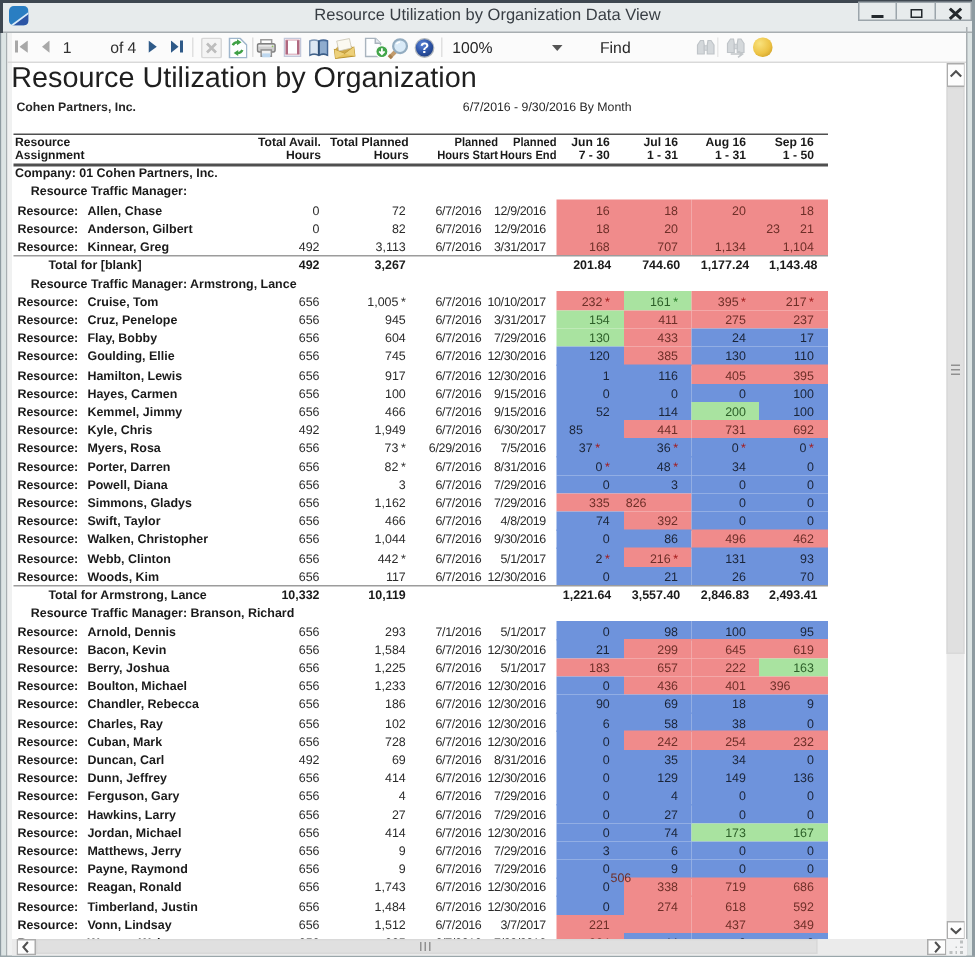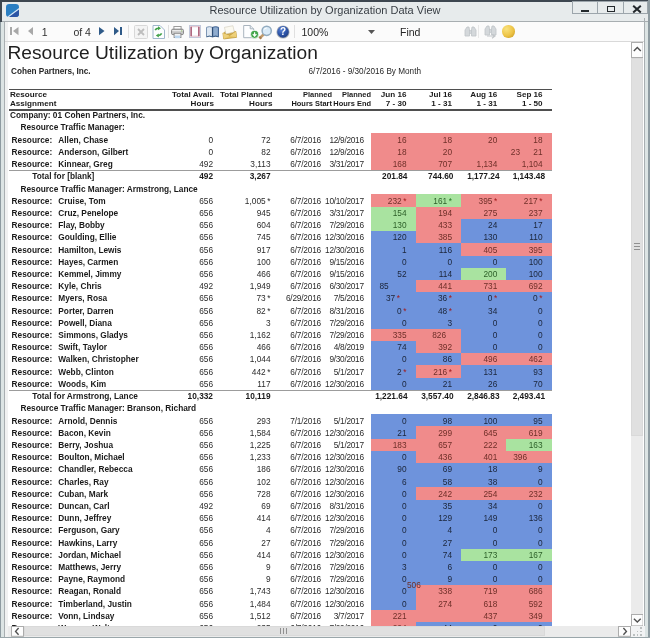--- a/index.html
+++ b/index.html
@@ -244,21 +244,21 @@
 <div style="position:absolute;left:415.60px;top:206.66px;width:45.40px;height:12.56px;background:#F08B8B;"></div>
 <div style="position:absolute;left:461.00px;top:206.66px;width:45.40px;height:12.56px;background:#F08B8B;"></div>
 <div style="position:absolute;left:506.40px;top:206.66px;width:45.60px;height:12.56px;background:#F08B8B;"></div>
 <div style="position:absolute;top:208.96px;font-size:8.3px;line-height:8.3px;white-space:pre;left:11.60px;font-weight:bold;color:#1A1A1A;">Resource:</div>
 <div style="position:absolute;top:208.96px;font-size:8.3px;line-height:8.3px;white-space:pre;left:58.30px;font-weight:bold;color:#1A1A1A;">Cruz, Penelope</div>
 <div style="position:absolute;top:208.96px;font-size:8.3px;line-height:8.3px;white-space:pre;left:153.00px;width:60px;text-align:right;color:#2B2B2B;">656</div>
 <div style="position:absolute;top:208.96px;font-size:8.3px;line-height:8.3px;white-space:pre;left:210.50px;width:60px;text-align:right;color:#2B2B2B;">945</div>
 <div style="position:absolute;top:208.96px;font-size:8.3px;line-height:8.3px;white-space:pre;left:261.00px;width:60px;text-align:right;color:#2B2B2B;letter-spacing:-0.2px;">6/7/2016</div>
 <div style="position:absolute;top:208.96px;font-size:8.3px;line-height:8.3px;white-space:pre;left:303.80px;width:60px;text-align:right;color:#2B2B2B;letter-spacing:-0.28px;">3/31/2017</div>
 <div style="position:absolute;top:208.96px;font-size:8.3px;line-height:8.3px;white-space:pre;left:361.50px;width:45px;text-align:right;color:#2C5F28;">154</div>
-<div style="position:absolute;top:208.96px;font-size:8.3px;line-height:8.3px;white-space:pre;left:407.00px;width:45px;text-align:right;color:#6E2F28;">194</div>
+<div style="position:absolute;top:208.96px;font-size:8.3px;line-height:8.3px;white-space:pre;left:407.00px;width:45px;text-align:right;color:#6E2F28;">411</div>
 <div style="position:absolute;top:208.96px;font-size:8.3px;line-height:8.3px;white-space:pre;left:452.30px;width:45px;text-align:right;color:#6E2F28;">275</div>
 <div style="position:absolute;top:208.96px;font-size:8.3px;line-height:8.3px;white-space:pre;left:497.60px;width:45px;text-align:right;color:#6E2F28;">237</div>
 <div style="position:absolute;left:371.00px;top:218.87px;width:44.60px;height:12.56px;background:#A9E3A0;"></div>
 <div style="position:absolute;left:415.60px;top:218.87px;width:45.40px;height:12.56px;background:#F08B8B;"></div>
 <div style="position:absolute;left:461.00px;top:218.87px;width:45.40px;height:12.56px;background:#6E93DC;"></div>
 <div style="position:absolute;left:506.40px;top:218.87px;width:45.60px;height:12.56px;background:#6E93DC;"></div>
 <div style="position:absolute;top:221.17px;font-size:8.3px;line-height:8.3px;white-space:pre;left:11.60px;font-weight:bold;color:#1A1A1A;">Resource:</div>
 <div style="position:absolute;top:221.17px;font-size:8.3px;line-height:8.3px;white-space:pre;left:58.30px;font-weight:bold;color:#1A1A1A;">Flay, Bobby</div>
 <div style="position:absolute;top:221.17px;font-size:8.3px;line-height:8.3px;white-space:pre;left:153.00px;width:60px;text-align:right;color:#2B2B2B;">656</div>
 <div style="position:absolute;top:221.17px;font-size:8.3px;line-height:8.3px;white-space:pre;left:210.50px;width:60px;text-align:right;color:#2B2B2B;">604</div>
@@ -384,21 +384,21 @@
 <div style="position:absolute;left:415.60px;top:328.76px;width:45.40px;height:12.56px;background:#F08B8B;"></div>
 <div style="position:absolute;left:461.00px;top:328.76px;width:45.40px;height:12.56px;background:#6E93DC;"></div>
 <div style="position:absolute;left:506.40px;top:328.76px;width:45.60px;height:12.56px;background:#6E93DC;"></div>
 <div style="position:absolute;top:331.06px;font-size:8.3px;line-height:8.3px;white-space:pre;left:11.60px;font-weight:bold;color:#1A1A1A;">Resource:</div>
 <div style="position:absolute;top:331.06px;font-size:8.3px;line-height:8.3px;white-space:pre;left:58.30px;font-weight:bold;color:#1A1A1A;">Simmons, Gladys</div>
 <div style="position:absolute;top:331.06px;font-size:8.3px;line-height:8.3px;white-space:pre;left:153.00px;width:60px;text-align:right;color:#2B2B2B;">656</div>
 <div style="position:absolute;top:331.06px;font-size:8.3px;line-height:8.3px;white-space:pre;left:210.50px;width:60px;text-align:right;color:#2B2B2B;">1,162</div>
 <div style="position:absolute;top:331.06px;font-size:8.3px;line-height:8.3px;white-space:pre;left:261.00px;width:60px;text-align:right;color:#2B2B2B;letter-spacing:-0.2px;">6/7/2016</div>
 <div style="position:absolute;top:331.06px;font-size:8.3px;line-height:8.3px;white-space:pre;left:303.80px;width:60px;text-align:right;color:#2B2B2B;letter-spacing:-0.28px;">7/29/2016</div>
 <div style="position:absolute;top:331.06px;font-size:8.3px;line-height:8.3px;white-space:pre;left:361.50px;width:45px;text-align:right;color:#6E2F28;">335</div>
-<div style="position:absolute;top:331.06px;font-size:8.3px;line-height:8.3px;white-space:pre;left:401px;width:45px;text-align:right;color:#6E2F28;">826</div>
+<div style="position:absolute;top:331.06px;font-size:8.3px;line-height:8.3px;white-space:pre;left:386px;width:45px;text-align:right;color:#6E2F28;">826</div>
 <div style="position:absolute;top:331.06px;font-size:8.3px;line-height:8.3px;white-space:pre;left:452.30px;width:45px;text-align:right;color:#1A2438;">0</div>
 <div style="position:absolute;top:331.06px;font-size:8.3px;line-height:8.3px;white-space:pre;left:497.60px;width:45px;text-align:right;color:#1A2438;">0</div>
 <div style="position:absolute;left:371.00px;top:340.97px;width:44.60px;height:12.56px;background:#6E93DC;"></div>
 <div style="position:absolute;left:415.60px;top:340.97px;width:45.40px;height:12.56px;background:#F08B8B;"></div>
 <div style="position:absolute;left:461.00px;top:340.97px;width:45.40px;height:12.56px;background:#6E93DC;"></div>
 <div style="position:absolute;left:506.40px;top:340.97px;width:45.60px;height:12.56px;background:#6E93DC;"></div>
 <div style="position:absolute;top:343.27px;font-size:8.3px;line-height:8.3px;white-space:pre;left:11.60px;font-weight:bold;color:#1A1A1A;">Resource:</div>
 <div style="position:absolute;top:343.27px;font-size:8.3px;line-height:8.3px;white-space:pre;left:58.30px;font-weight:bold;color:#1A1A1A;">Swift, Taylor</div>
 <div style="position:absolute;top:343.27px;font-size:8.3px;line-height:8.3px;white-space:pre;left:153.00px;width:60px;text-align:right;color:#2B2B2B;">656</div>
 <div style="position:absolute;top:343.27px;font-size:8.3px;line-height:8.3px;white-space:pre;left:210.50px;width:60px;text-align:right;color:#2B2B2B;">466</div>

